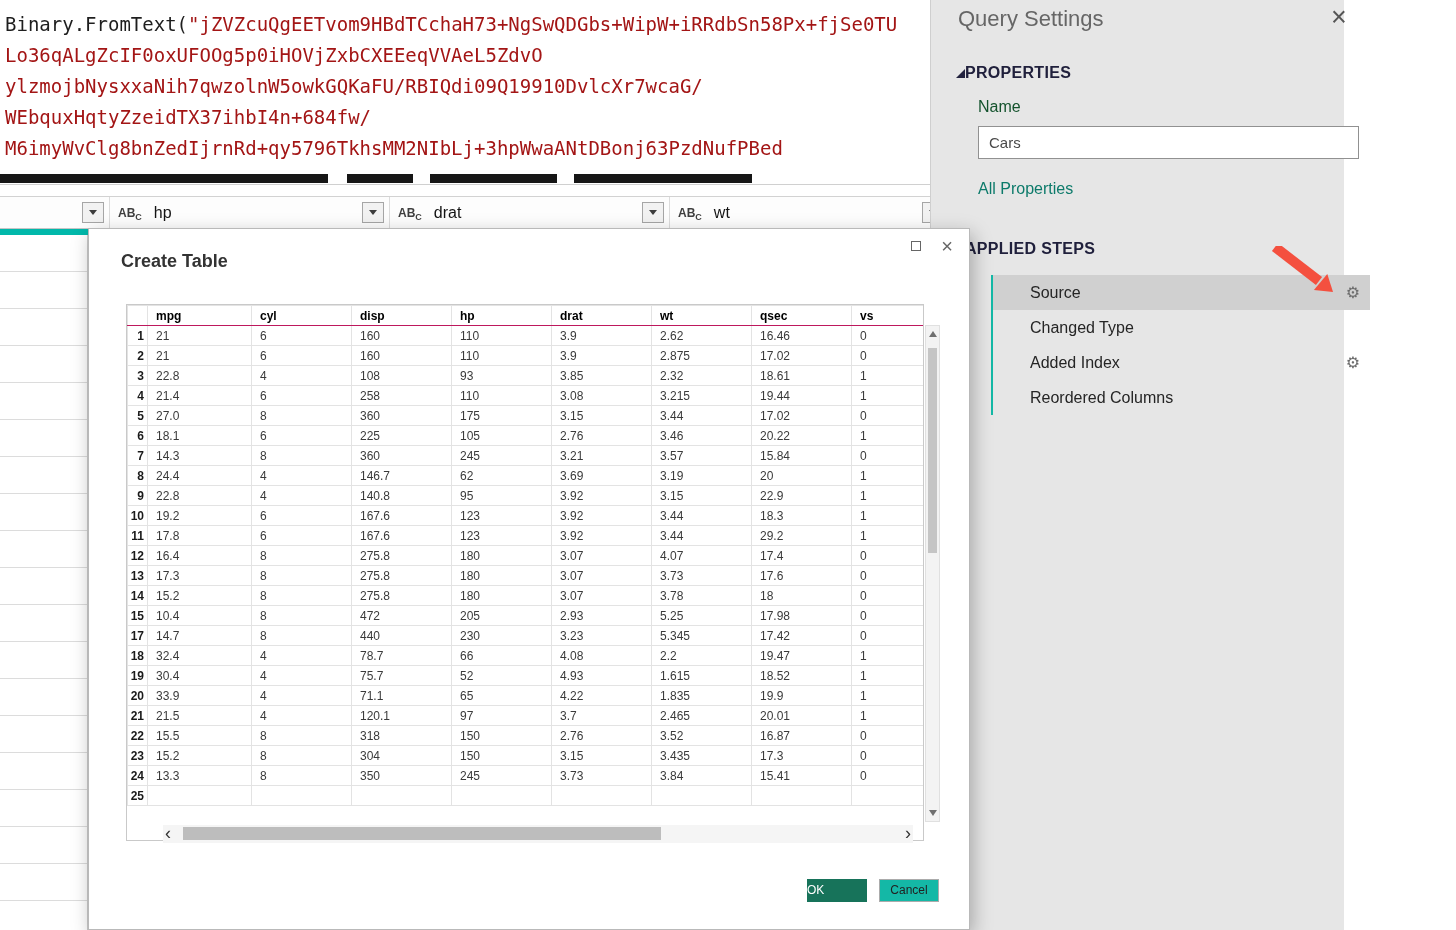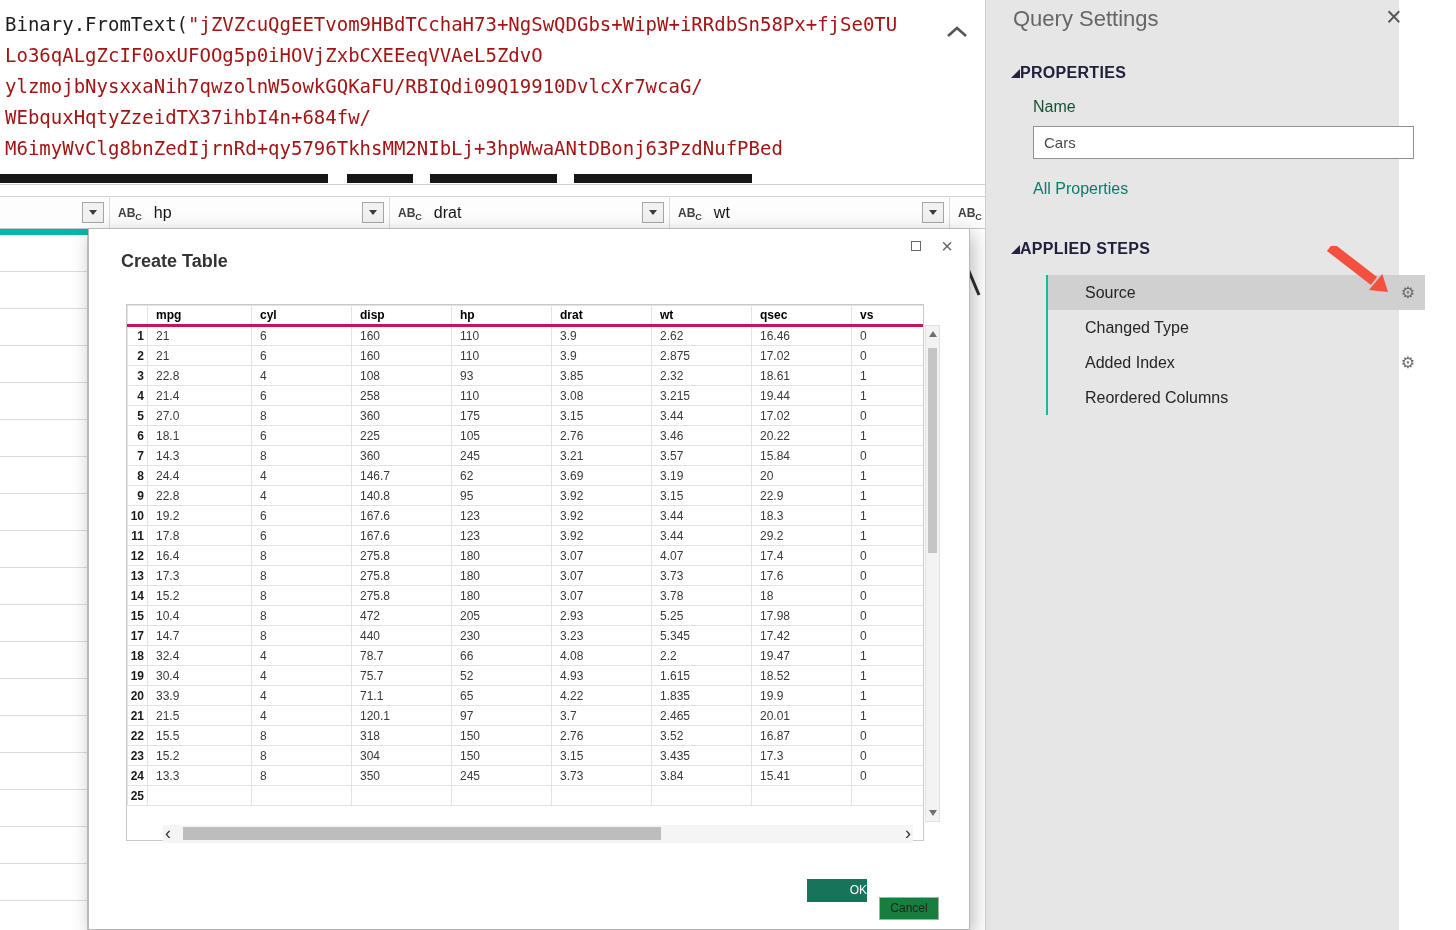--- a/index.html
+++ b/index.html
@@ -52,46 +52,46 @@
   .dialog-title { position:absolute; left:32px; top:22px; font-size:18px; font-weight:700; color:#333; }
   .win-btns { position:absolute; right:16px; top:8px; display:flex; gap:20px; align-items:center; color:#666; }
   .win-max { width:10px; height:10px; border:1px solid #666; cursor:pointer; }
   .win-close { font-size:20px; line-height:18px; cursor:pointer; }
 
   .tblwrap { position:absolute; left:37px; top:75px; width:798px; height:537px; overflow:hidden;
              border:1px solid #c9c9c9; }
   table.grid { border-collapse:collapse; table-layout:fixed; width:796px; font-size:12px; }
   .grid th, .grid td { border:1px solid #e3e3e3; height:20px; padding:0 2px 0 8px; text-align:left;
              white-space:nowrap; overflow:hidden; color:#3a3a3a; font-weight:400; }
-  .grid thead th { color:#000; font-weight:600; border-bottom:3px solid #be185d; }
+  .grid thead th { color:#000; font-weight:600; border-bottom:1px solid #be185d; }
   .grid .num { padding:0 3px 0 0; text-align:right; font-weight:700; color:#1a1a1a; }
 
   .vscroll { position:absolute; left:836px; top:96px; width:15px; height:497px; background:#f3f3f3;
              border:1px solid #e0e0e0; }
   .vthumb { position:absolute; left:2px; top:22px; width:9px; height:205px; background:#c5c5c5; cursor:pointer; }
   .varrow { position:absolute; left:3px; width:0; height:0; border-left:4px solid transparent;
             border-right:4px solid transparent; cursor:pointer; }
   .varrow.up { top:5px; border-bottom:6px solid #707070; }
   .varrow.down { bottom:5px; border-top:6px solid #707070; }
 
   .hscroll { position:absolute; left:74px; top:596px; width:750px; height:18px; background:#f5f5f5; }
   .hthumb { position:absolute; left:20px; top:2px; width:478px; height:13px; background:#bdbdbd; cursor:pointer; }
   .harrow { position:absolute; top:-1px; font-size:18px; color:#333; cursor:pointer; line-height:18px; }
   .harrow.left { left:2px; }
   .harrow.right { right:2px; }
 
   .btn-ok { position:absolute; left:718px; top:650px; width:60px; height:23px;
-            background:var(--ok-button, #17735A); color:#fff; font-size:12px; text-align:right;
+            background:var(--ok-button, #17735A); color:#fff; font-size:12px; text-align:left;
             line-height:23px; cursor:pointer; }
-  .btn-cancel { position:absolute; left:790px; top:650px; width:60px; height:23px; background:#15803d;
+  .btn-cancel { position:absolute; left:790px; top:650px; width:60px; height:23px; background:#14b8a6;
             border:1px solid #ababab; color:#222; font-size:12px; text-align:center;
-            line-height:21px; cursor:pointer;margin-top:18px; }
+            line-height:21px; cursor:pointer; }
 
   
-  .panel { position:absolute; left:985px; top:0; width:414px; height:930px; background:#e6e6e6;
+  .panel { position:absolute; left:930px; top:0; width:414px; height:930px; background:#e6e6e6;
            border-left:1px solid #cfcfcf; z-index:3; }
   .panel-title { position:absolute; left:27px; top:6px; font-size:22px; color:#666; }
   .panel-close { position:absolute; left:400px; top:2px; font-size:27px; color:#555; cursor:pointer; }
   .sec { position:absolute; left:25px; display:flex; align-items:center; cursor:pointer; }
   .sec.properties { top:64px; }
   .sec.applied { top:240px; }
   .sec .tri { width:0; height:0; border-bottom:9px solid #23233f; border-left:9px solid transparent; }
   .sec-label { font-size:16px; font-weight:700; color:#20203c; letter-spacing:0.3px; }
   .name-label { position:absolute; left:47px; top:98px; font-size:16px; color:#14532d; }
   .name-input { position:absolute; left:47px; top:126px; width:381px; height:33px; background:#fff;

